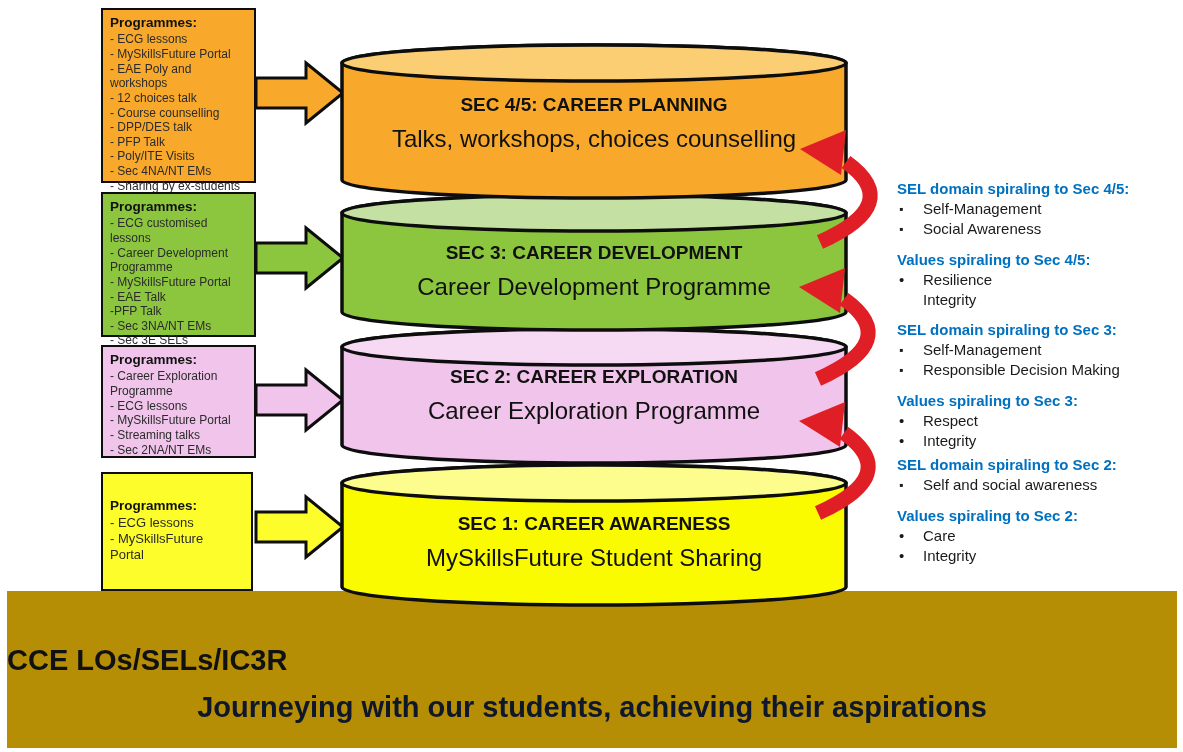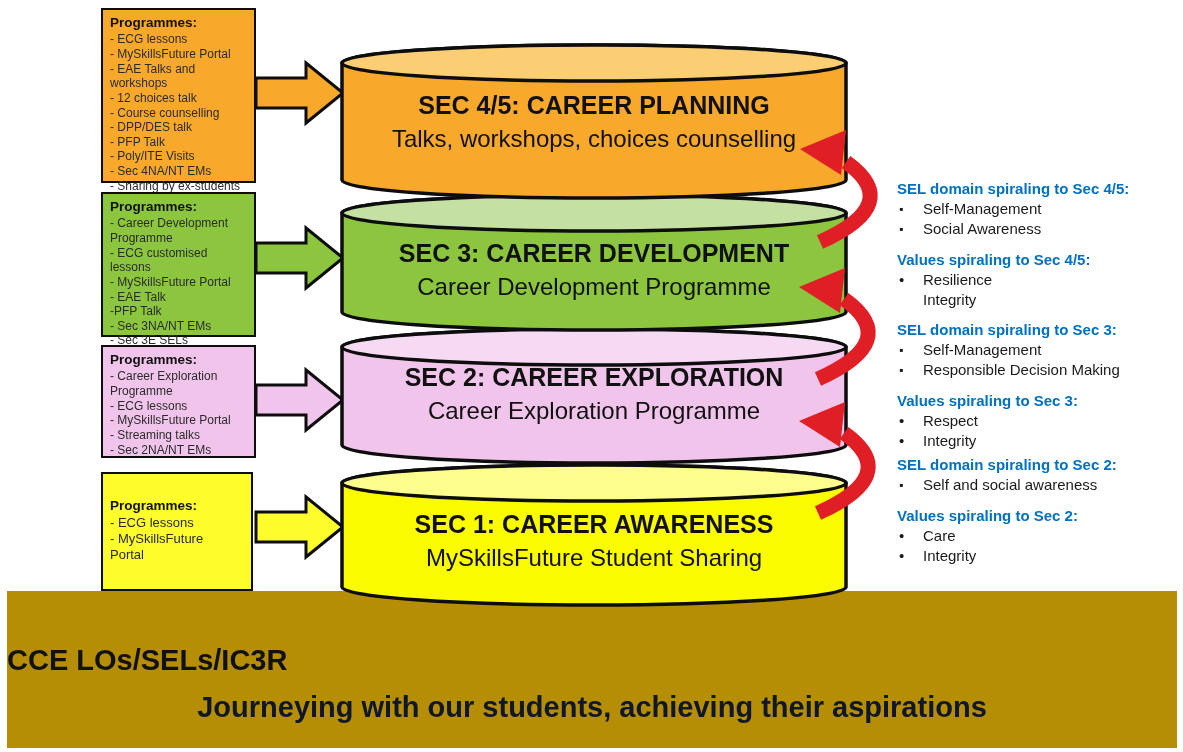--- a/index.html
+++ b/index.html
@@ -16,21 +16,21 @@
   .pbox{position:absolute;border:2.5px solid #0D0D0D;box-sizing:border-box;z-index:3;
         padding:5px 12px 4px 7px;font-size:12px;line-height:1.22;color:#2b2b2b;}
   .pbox-title{font-weight:bold;font-size:13.5px;color:#111;margin-bottom:1px;}
   .c-orange{background:#F8A92B;}
   .c-green{background:#8CC63F;}
   .c-pink{background:#F1C5EB;}
   .c-yellow{background:#FDFD2B;}
   #pbox3{padding-top:24px;font-size:13px;}
   
   .cyl-label{position:absolute;left:342px;width:504px;text-align:center;z-index:3;color:#111;}
-  .cyl-title{font-weight:bold;font-size:25px;line-height:30px;}
+  .cyl-title{font-weight:bold;font-size:19px;line-height:30px;}
   .cyl-sub{font-size:24px;line-height:30px;margin-top:4px;}
   
   .note{position:absolute;left:897px;width:292px;overflow:hidden;z-index:3;
         font-size:15px;line-height:20px;}
   .note-h{font-weight:bold;color:#0070C0;}
   .vh{margin-top:11px;}
   .note-item{position:relative;padding-left:26px;color:#1a1a1a;}
   .sq::before{content:"▪";position:absolute;left:2px;top:0;font-size:12px;color:#1a1a1a;}
   .rd::before{content:"•";position:absolute;left:2px;top:0;font-size:15px;color:#1a1a1a;}
   .nb::before{content:none;}
@@ -83,34 +83,34 @@
     <g>
       <path d="M 818,513 Q 903,475 844,433" fill="none" stroke="#E01E25" stroke-width="15"></path>
       <polygon points="799,421 845,402 840,447" fill="#E01E25"></polygon>
     </g>
   </svg>
 
   <div class="pbox c-orange" id="pbox0" style="left:101px;top:8px;width:155px;height:175px;">
     <div class="pbox-title">Programmes:</div>
     <div class="pbox-item">- ECG lessons</div>
     <div class="pbox-item">- MySkillsFuture Portal</div>
-    <div class="pbox-item">- EAE Talks and workshops</div>
+    <div class="pbox-item">- EAE Poly and workshops</div>
     <div class="pbox-item">- 12 choices talk</div>
     <div class="pbox-item">- Course counselling</div>
     <div class="pbox-item">- DPP/DES talk</div>
     <div class="pbox-item">- PFP Talk</div>
     <div class="pbox-item">- Poly/ITE Visits</div>
     <div class="pbox-item">- Sec 4NA/NT EMs</div>
     <div class="pbox-item">- Sharing by ex-students</div>
   </div>
 
   <div class="pbox c-green" id="pbox1" style="left:101px;top:192px;width:155px;height:145px;">
     <div class="pbox-title">Programmes:</div>
+    <div class="pbox-item">- ECG customised lessons</div>
     <div class="pbox-item">- Career Development Programme</div>
-    <div class="pbox-item">- ECG customised lessons</div>
     <div class="pbox-item">- MySkillsFuture Portal</div>
     <div class="pbox-item">- EAE Talk</div>
     <div class="pbox-item">-PFP Talk</div>
     <div class="pbox-item">- Sec 3NA/NT EMs</div>
     <div class="pbox-item">- Sec 3E SELs</div>
   </div>
 
   <div class="pbox c-pink" id="pbox2" style="left:101px;top:345px;width:155px;height:113px;">
     <div class="pbox-title">Programmes:</div>
     <div class="pbox-item">- Career Exploration Programme</div>

